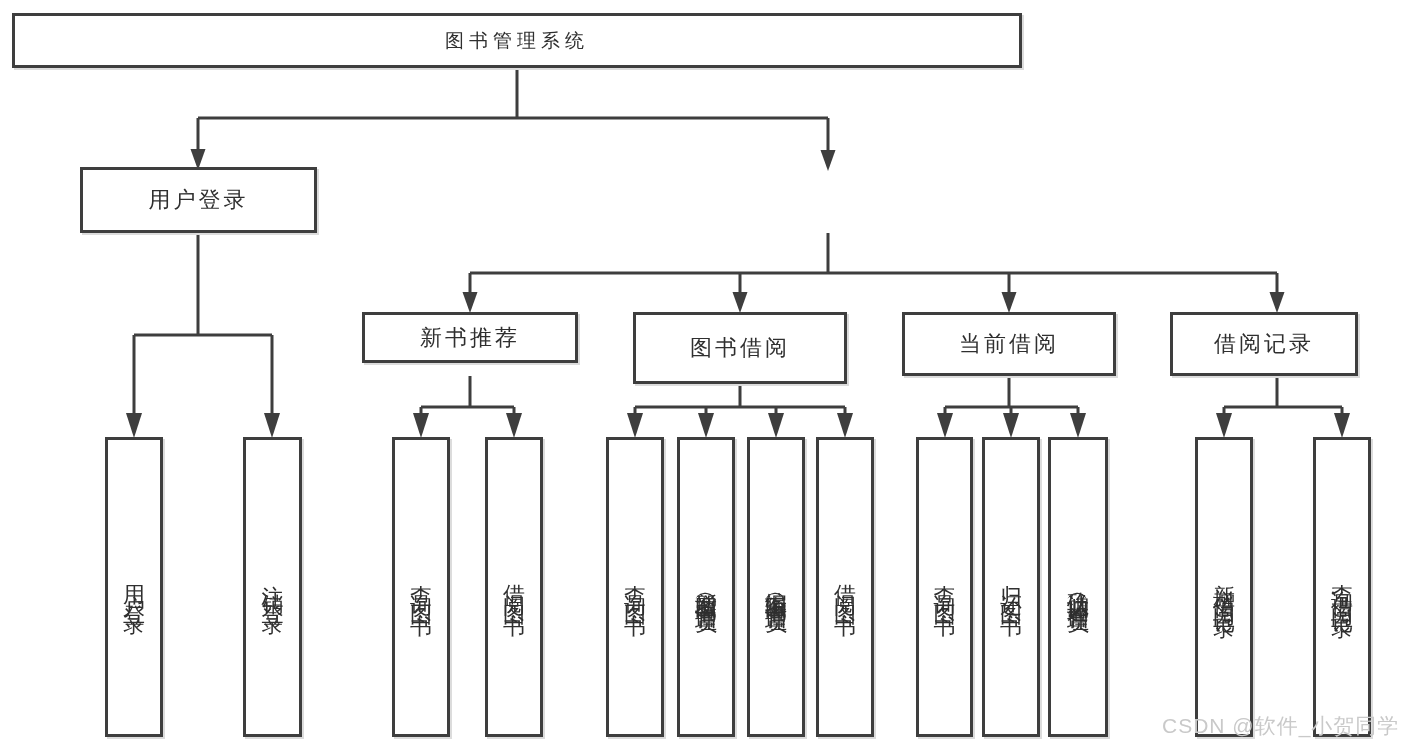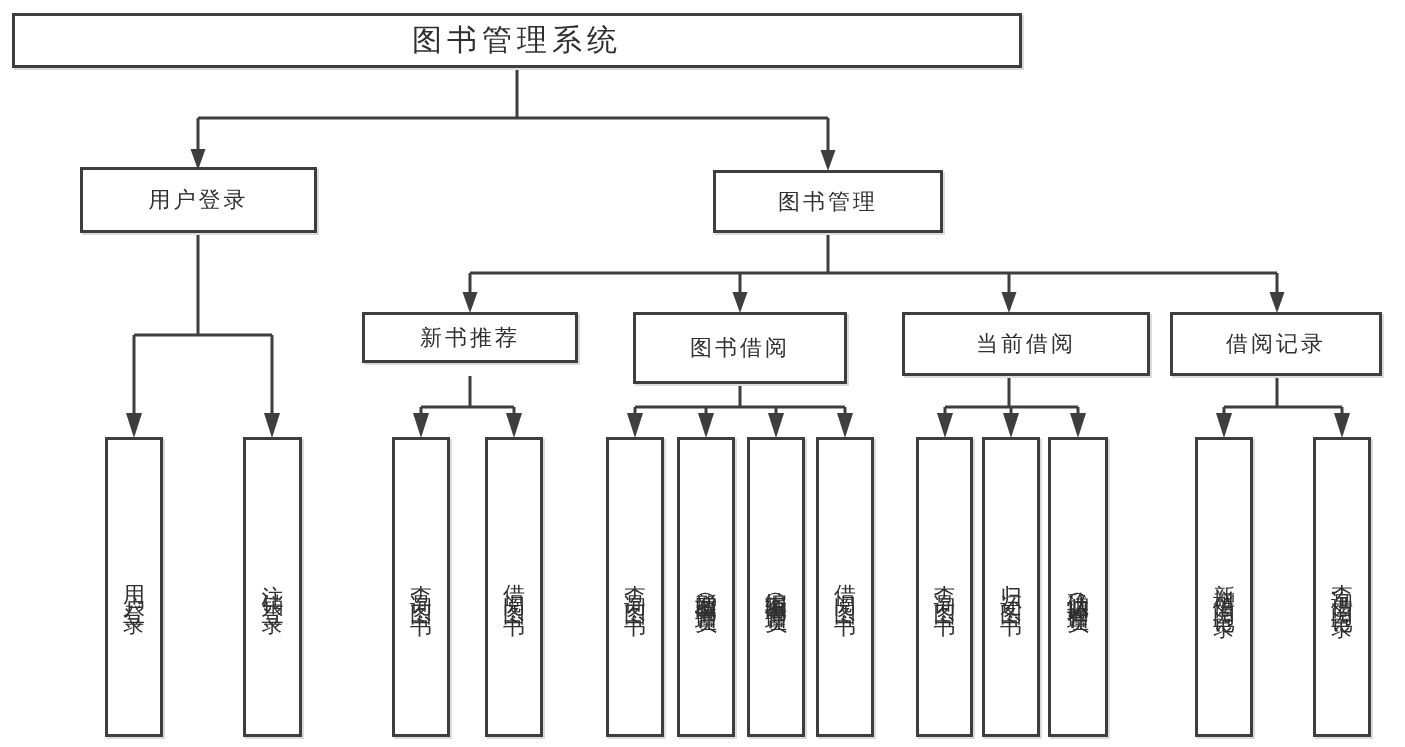--- a/index.html
+++ b/index.html
@@ -8,21 +8,21 @@
     font-family:"Liberation Sans","DejaVu Sans",sans-serif;color:#2f2f2f;
   }
   .wires{position:absolute;left:0;top:0;z-index:1;}
   .node{
     position:absolute;box-sizing:border-box;background:#ffffff;
     border:3px solid #3e3e3e;box-shadow:2px 2px 0 #dcdcdc;
     display:flex;align-items:center;justify-content:center;
     z-index:2;white-space:nowrap;
   }
   .hnode{font-size:22px;letter-spacing:3px;}
-  .root{font-size:30px;letter-spacing:5px;}
+  .root{font-size:19px;letter-spacing:5px;}
   .vnode{writing-mode:vertical-rl;font-size:22px;white-space:normal;}
   .ls-wide{letter-spacing:10px;}
   .ls-med{letter-spacing:7px;}
   .ls-tight{letter-spacing:3px;}
   .watermark{
     position:absolute;left:1162px;top:712px;z-index:6;
     font-size:21px;letter-spacing:1px;color:#c9c9c9;white-space:nowrap;
   }
 </style>
 </head>
@@ -69,39 +69,39 @@
       <polygon points="1003,413 1019,413 1011,438"></polygon>
       <polygon points="1070,413 1086,413 1078,438"></polygon>
       <polygon points="1216,413 1232,413 1224,438"></polygon>
       <polygon points="1334,413 1350,413 1342,438"></polygon>
     </g>
   </svg>
 
   <div class="node hnode root" style="left:12px;top:13px;width:1010px;height:55px">图书管理系统</div>
 
   <div class="node hnode" style="left:80px;top:167px;width:237px;height:66px">用户登录</div>
-  <div class="node hnode" style="left:713px;top:170px;width:230px;height:63px">图书管理</div>
 
   <div class="node hnode" style="left:362px;top:312px;width:216px;height:51px">新书推荐</div>
   <div class="node hnode" style="left:633px;top:312px;width:214px;height:72px">图书借阅</div>
-  <div class="node hnode" style="left:902px;top:312px;width:248px;height:64px">当前借阅</div>
-  <div class="node hnode" style="left:1170px;top:312px;width:212px;height:64px">借阅记录</div>
+  <div class="node hnode" style="left:902px;top:312px;width:214px;height:64px">当前借阅</div>
+  <div class="node hnode" style="left:1170px;top:312px;width:188px;height:64px">借阅记录</div>
 
   <div class="node vnode ls-wide" style="left:105px;top:437px;width:58px;height:300px">用户登录</div>
   <div class="node vnode ls-wide" style="left:243px;top:437px;width:59px;height:300px">注销登录</div>
 
   <div class="node vnode ls-wide" style="left:392px;top:437px;width:58px;height:300px">查询图书</div>
   <div class="node vnode ls-wide" style="left:485px;top:437px;width:58px;height:300px">借阅图书</div>
 
   <div class="node vnode ls-wide" style="left:606px;top:437px;width:58px;height:300px">查询图书</div>
   <div class="node vnode ls-tight" style="left:677px;top:437px;width:58px;height:300px">新增图书（管理员）</div>
   <div class="node vnode ls-tight" style="left:747px;top:437px;width:58px;height:300px">编辑图书（管理员）</div>
   <div class="node vnode ls-wide" style="left:816px;top:437px;width:58px;height:300px">借阅图书</div>
 
   <div class="node vnode ls-wide" style="left:916px;top:437px;width:57px;height:300px">查询图书</div>
   <div class="node vnode ls-wide" style="left:982px;top:437px;width:58px;height:300px">归还图书</div>
   <div class="node vnode ls-tight" style="left:1048px;top:437px;width:60px;height:300px">确认归还（管理员）</div>
 
   <div class="node vnode ls-med" style="left:1195px;top:437px;width:58px;height:300px">新增借阅记录</div>
   <div class="node vnode ls-med" style="left:1313px;top:437px;width:58px;height:300px">查询借阅记录</div>
 
+  <div class="watermark">CSDN @软件_小贺同学</div>
 
 </div>
 
 </body></html>

